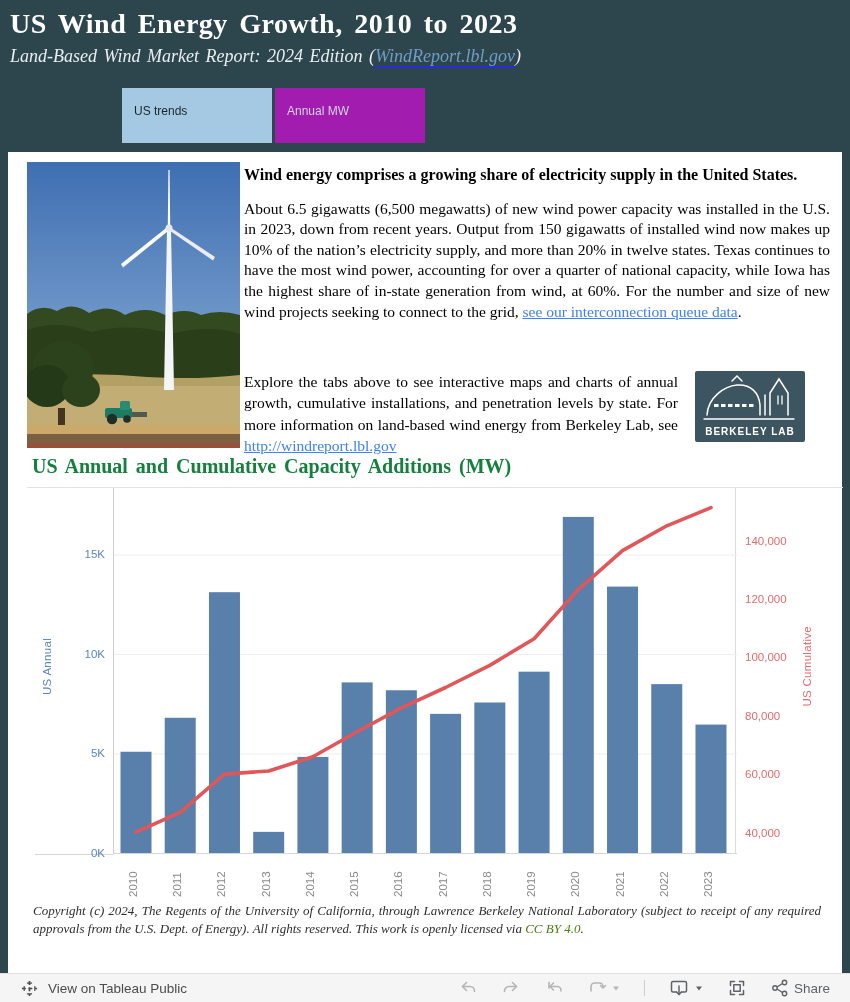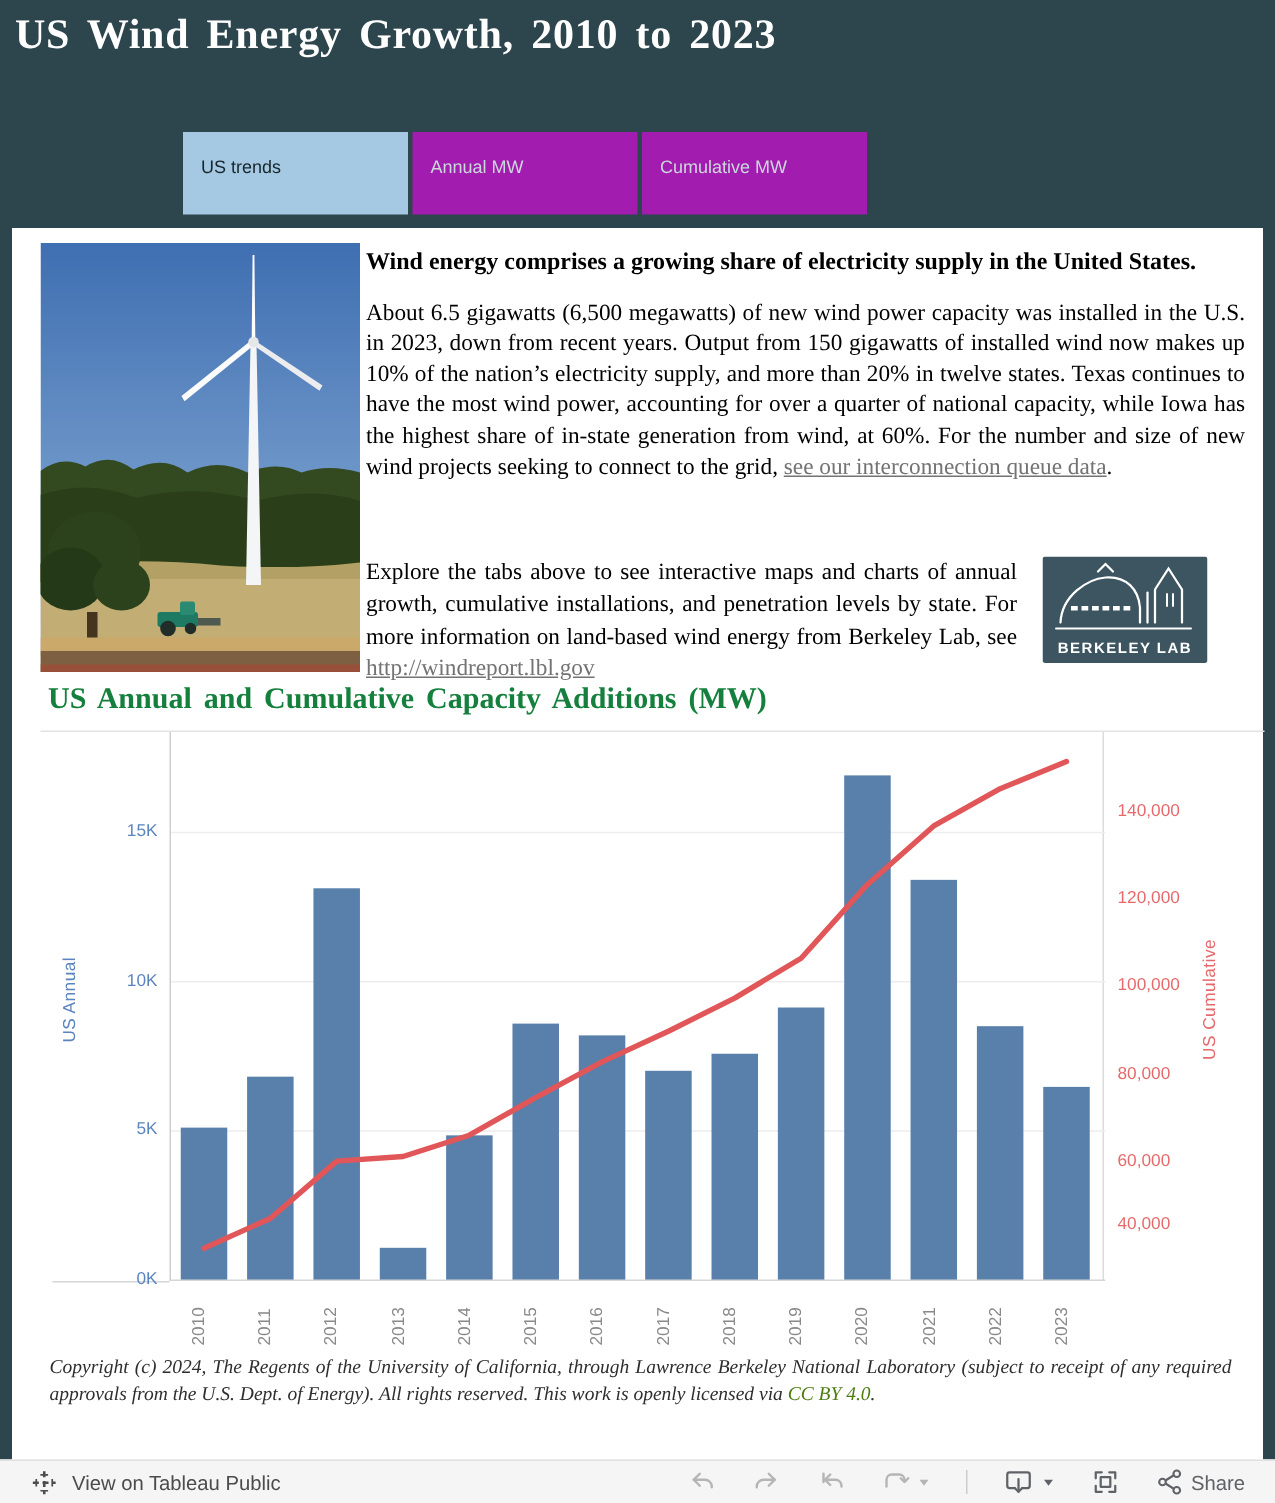--- a/index.html
+++ b/index.html
@@ -24,21 +24,21 @@
 
   
   .card { position:absolute; left:8px; top:152px; width:834px; height:842px; background:#fff; }
 
   .photo { position:absolute; left:19px; top:10px; width:213px; height:286px; }
 
   .intro { position:absolute; left:236px; top:12px; width:586px;
            font-family:"Liberation Serif","DejaVu Serif",serif; color:#000; }
   .intro h2 { font-size:16px; font-weight:bold; line-height:1.35; text-align:justify; }
   .intro p  { margin-top:13px; font-size:15.5px; line-height:1.33; text-align:justify; }
-  a.body-link { color:#737373; text-decoration:underline; cursor:pointer; }
+  a.body-link { color:#3b82f6; text-decoration:underline; cursor:pointer; }
 
   .para2 { position:absolute; left:236px; top:219px; width:434px;
            font-family:"Liberation Serif","DejaVu Serif",serif;
            font-size:15.5px; line-height:1.38; text-align:justify; }
   .lbl-logo { position:absolute; left:687px; top:219px; width:110px; height:71px; }
 
   
   .chart-title { position:absolute; left:24px; top:303px; font-family:"Liberation Serif","DejaVu Serif",serif;
                  font-size:20px; font-weight:bold; word-spacing:3px; color:#15803d; }
   .chart-area { position:absolute; left:19px; top:335px; width:816px; height:412px;
@@ -71,26 +71,26 @@
   .share-txt { font-size:13.5px; color:#5f6368; margin-left:0; }
   svg { display:block; }
 </style>
 </head>
 <body>
 
 <div class="stage">
 
   <div class="hdr">
     <h1>US Wind Energy Growth, 2010 to 2023</h1>
+    <div class="sub"><span class="par">Land-Based Wind Market Report: 2024 Edition (</span><a class="lnk">WindReport.lbl.gov</a><span class="par">)</span></div>
   </div>
 
   <div class="tabbar">
       <div class="tab active">US trends</div>
       <div class="tab">Annual MW</div>
-      <div class="tab">Cumulative MW</div>
     </div>
 
   <div class="card">
 
     <div class="photo">
       <svg width="213" height="286" viewBox="0 0 213 286">
         <defs>
           <linearGradient id="sky" x1="0" y1="0" x2="0" y2="1">
             <stop offset="0" stop-color="#3f6fb2"></stop>
               <stop offset="1" stop-color="#93b5da"></stop>
@@ -176,21 +176,21 @@
             <rect x="537.26" y="196.1311" width="31" height="169.8689" fill="#597fab"></rect>
             <rect x="581.49" y="236.5878" width="31" height="129.4122" fill="#597fab"></rect>
             <polyline points="22.0,344.2 66.2,324.3 110.5,286.1 154.7,283.0 198.9,268.8 243.1,243.8 287.4,219.9 331.6,199.5 375.8,177.4 420.1,150.8 464.3,101.6 508.5,62.6 552.8,37.8 597.0,19.7" fill="none" stroke="#e15759" stroke-width="3.6" stroke-linejoin="round" stroke-linecap="round"></polyline>
             <line x1="0" x2="623" y1="365.5" y2="365.5" stroke="#d6d6d6" stroke-width="1"></line>
           </svg>
       </div>
     <div class="tick-l" style="top: 358.5px;">0K</div>
         <div class="tick-l" style="top: 259px;">5K</div>
         <div class="tick-l" style="top: 159.5px;">10K</div>
         <div class="tick-l" style="top: 60px;">15K</div>
-        <div class="tick-r" style="top: 322px;">40,000</div>
+        <div class="tick-r" style="top: 339px;">40,000</div>
         <div class="tick-r" style="top: 279.8px;">60,000</div>
         <div class="tick-r" style="top: 221.6px;">80,000</div>
         <div class="tick-r" style="top: 163.4px;">100,000</div>
         <div class="tick-r" style="top: 105.2px;">120,000</div>
         <div class="tick-r" style="top: 47px;">140,000</div>
         <div class="xlab" style="left: 100px;">2010</div>
         <div class="xlab" style="left: 144.23px;">2011</div>
         <div class="xlab" style="left: 188.46px;">2012</div>
         <div class="xlab" style="left: 232.69px;">2013</div>
         <div class="xlab" style="left: 276.92px;">2014</div>

